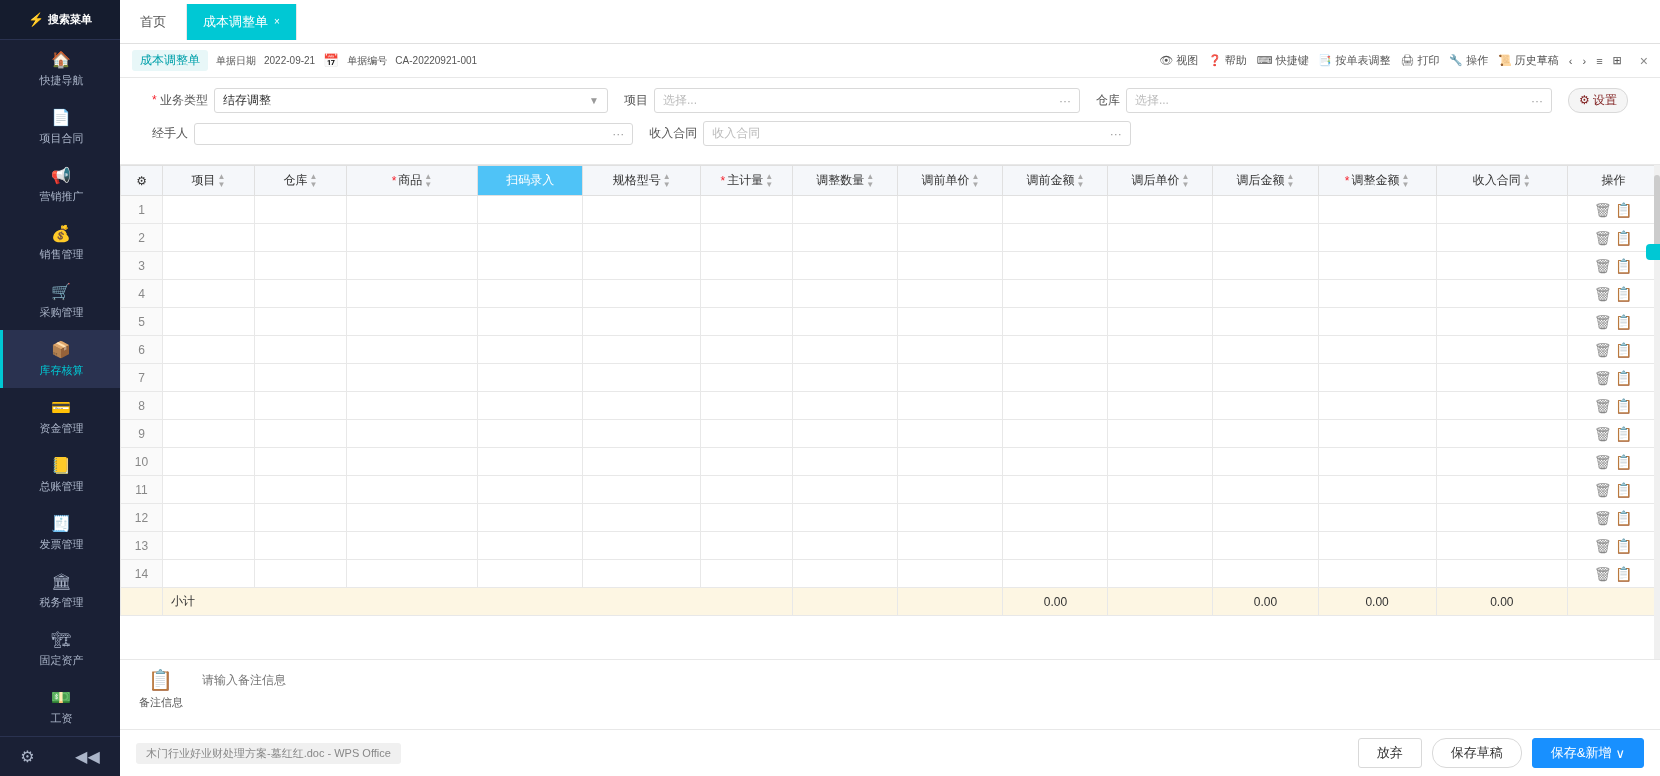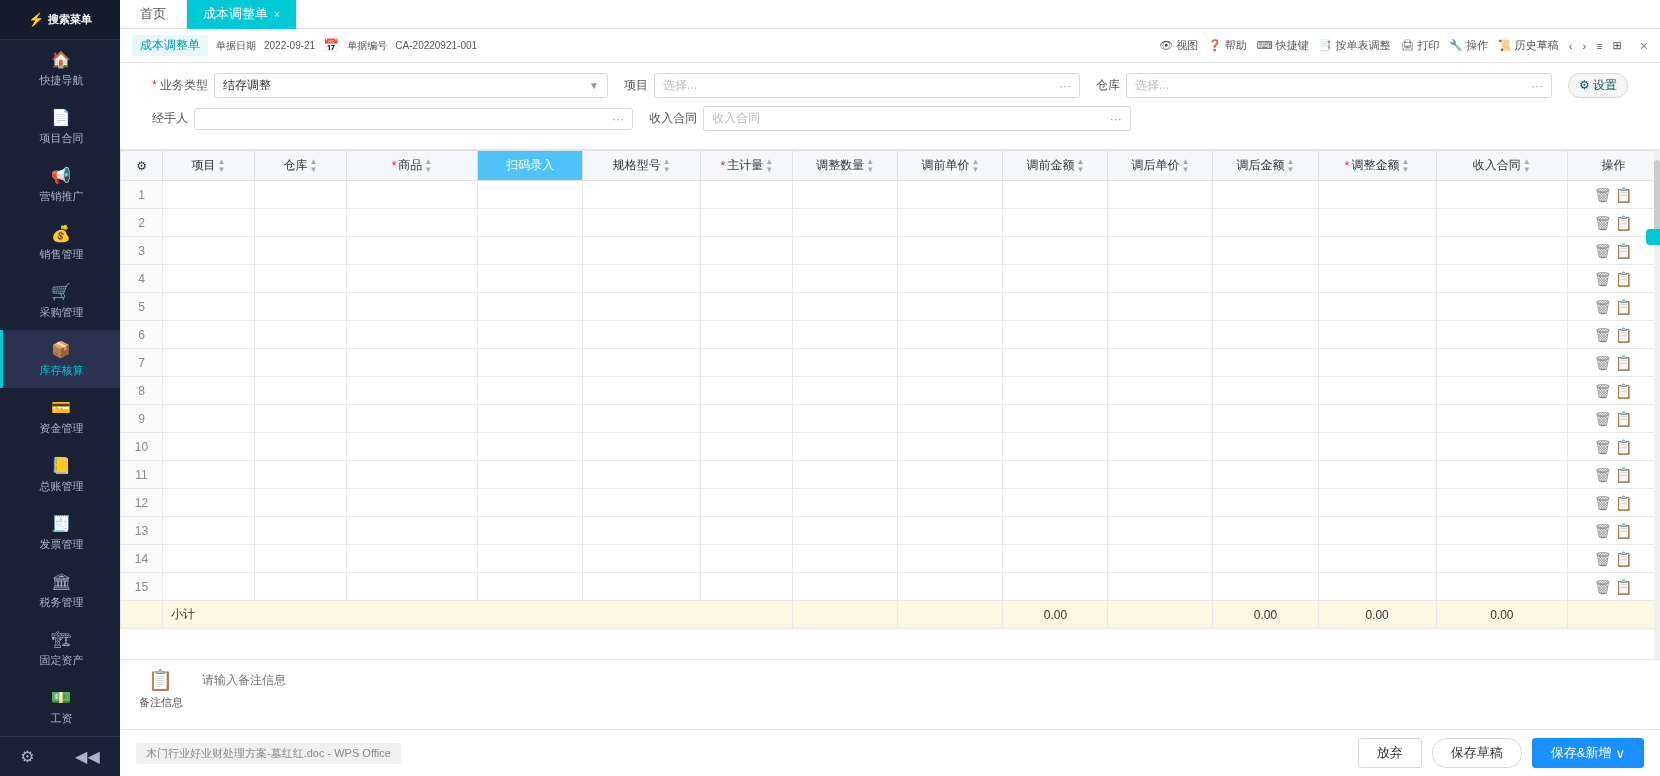--- a/index.html
+++ b/index.html
@@ -65,21 +65,21 @@
       height: 100%;
       overflow: hidden;
     }
 
     
     .tab-bar {
       background: #fff;
       display: flex;
       align-items: center;
       border-bottom: 1px solid #e0e0e0;
-      height: 29px;
+      height: 44px;
       padding: 0;
     }
     .tab-item {
       padding: 0 16px;
       height: 36px;
       display: flex;
       align-items: center;
       font-size: 13px;
       cursor: pointer;
       color: #555;
@@ -210,21 +210,21 @@
     .settings-btn {
       background: #f5f5f5;
       border: 1px solid #d9d9d9;
       border-radius: 12px;
       padding: 3px 10px;
       font-size: 12px;
       cursor: pointer;
       display: flex;
       align-items: center;
       gap: 4px;
-      color: #0c4a6e;
+      color: #7f1d1d;
     }
 
     
     .table-wrap {
       flex: 1;
       overflow: auto;
       position: relative;
     }
     table {
       width: 100%;
@@ -963,42 +963,20 @@
       <td></td>
       <td></td>
       <td></td>
       <td>
         <div class="action-icons">
           <span class="action-icon">🗑</span>
           <span class="action-icon">📋</span>
         </div>
       </td>
     </tr>
-            <tr>
-      <td class="row-num">15</td>
-      <td></td>
-      <td></td>
-      <td></td>
-      <td></td>
-      <td></td>
-      <td></td>
-      <td></td>
-      <td></td>
-      <td></td>
-      <td></td>
-      <td></td>
-      <td></td>
-      <td></td>
-      <td>
-        <div class="action-icons">
-          <span class="action-icon">🗑</span>
-          <span class="action-icon">📋</span>
-        </div>
-      </td>
-    </tr>
             <tr class="subtotal-row">
     <td></td>
     <td class="subtotal-label" colspan="6">小计</td>
     <td></td>
     <td></td>
     <td>0.00</td>
     <td></td>
     <td>0.00</td>
     <td>0.00</td>
     <td>0.00</td>

